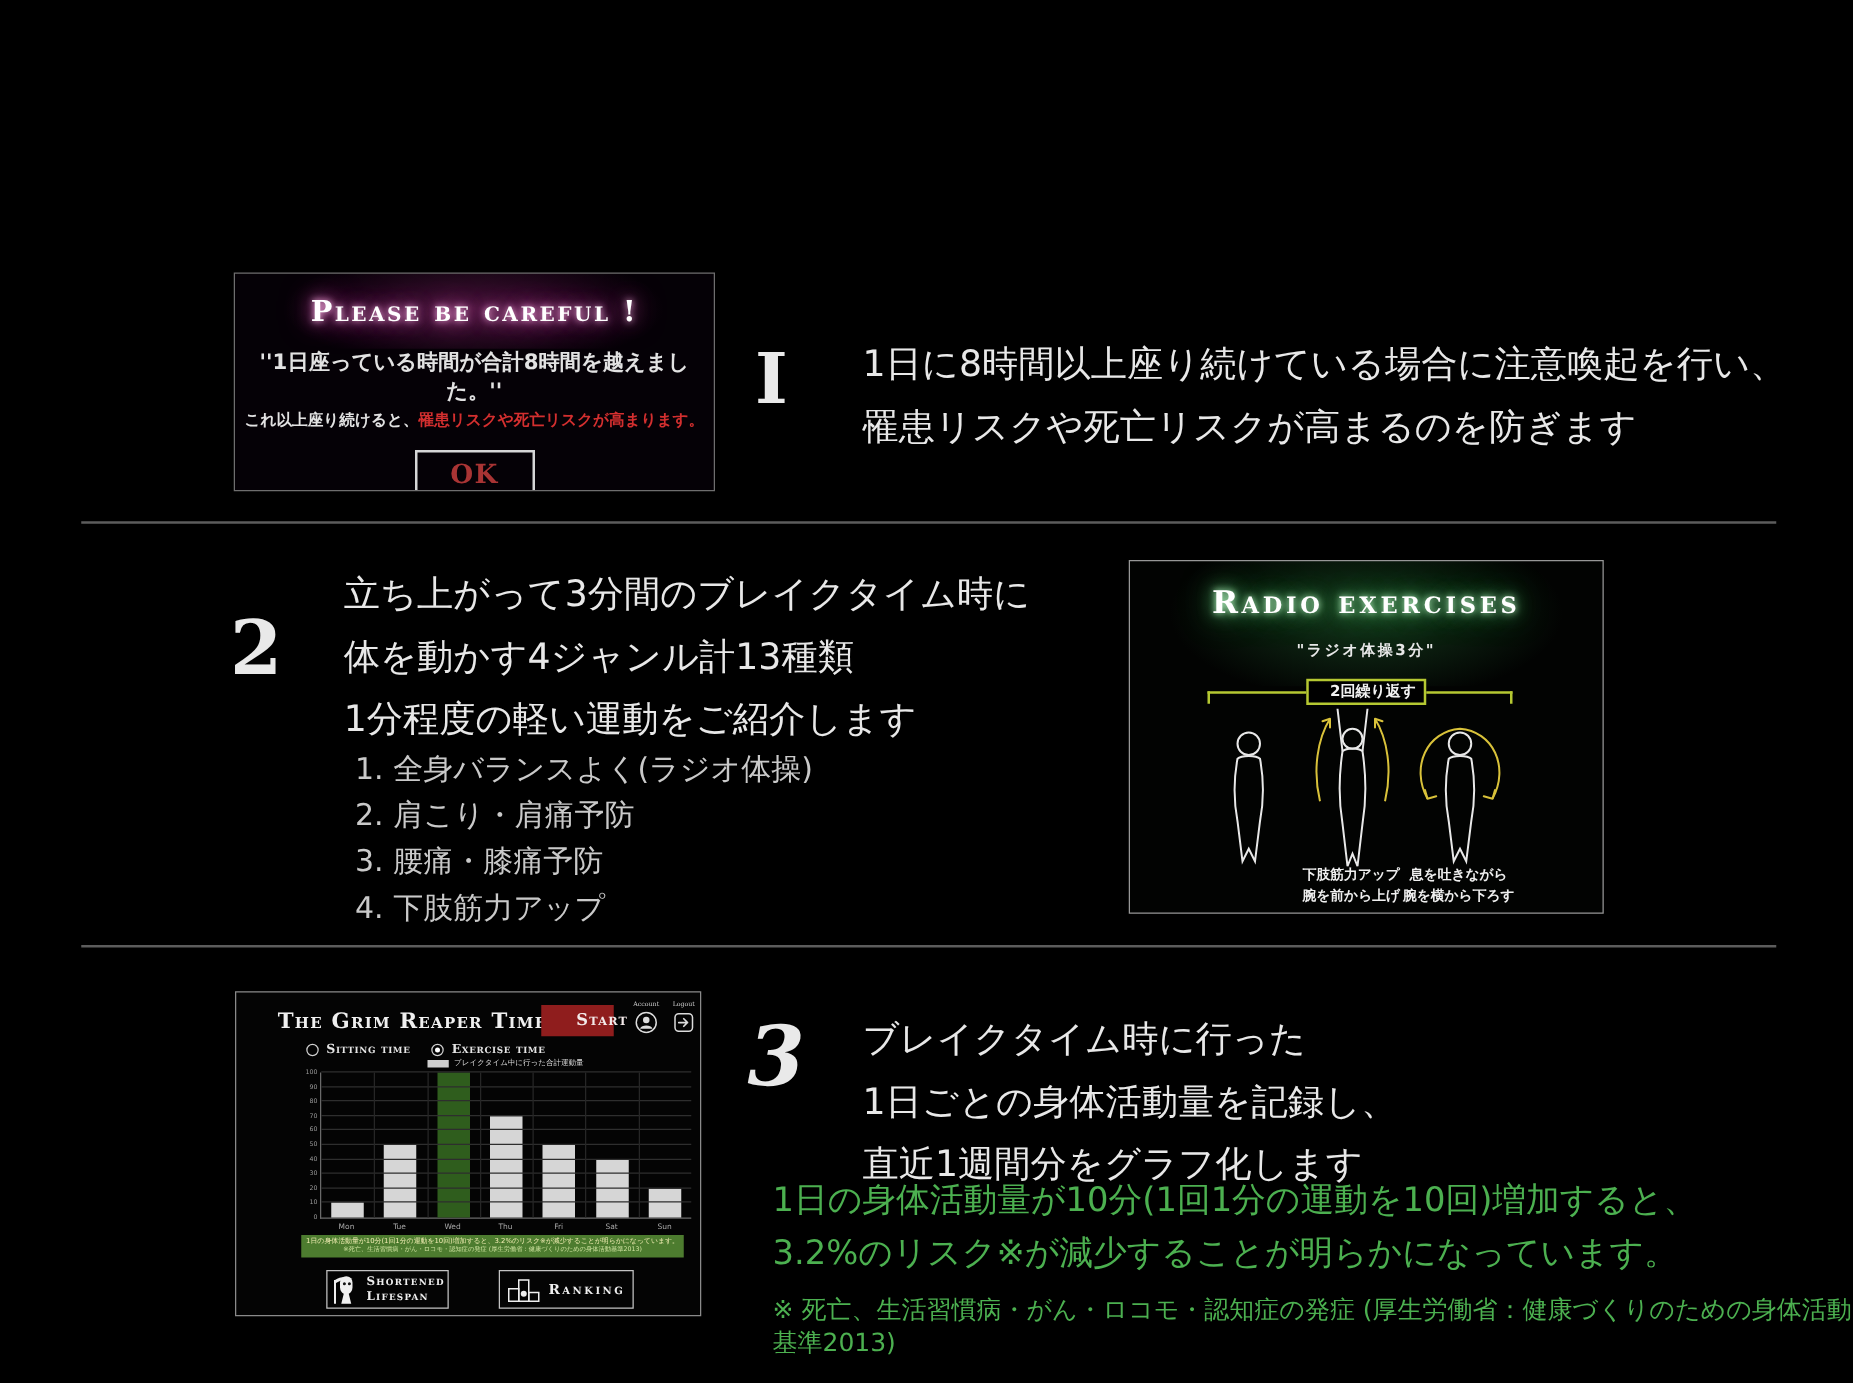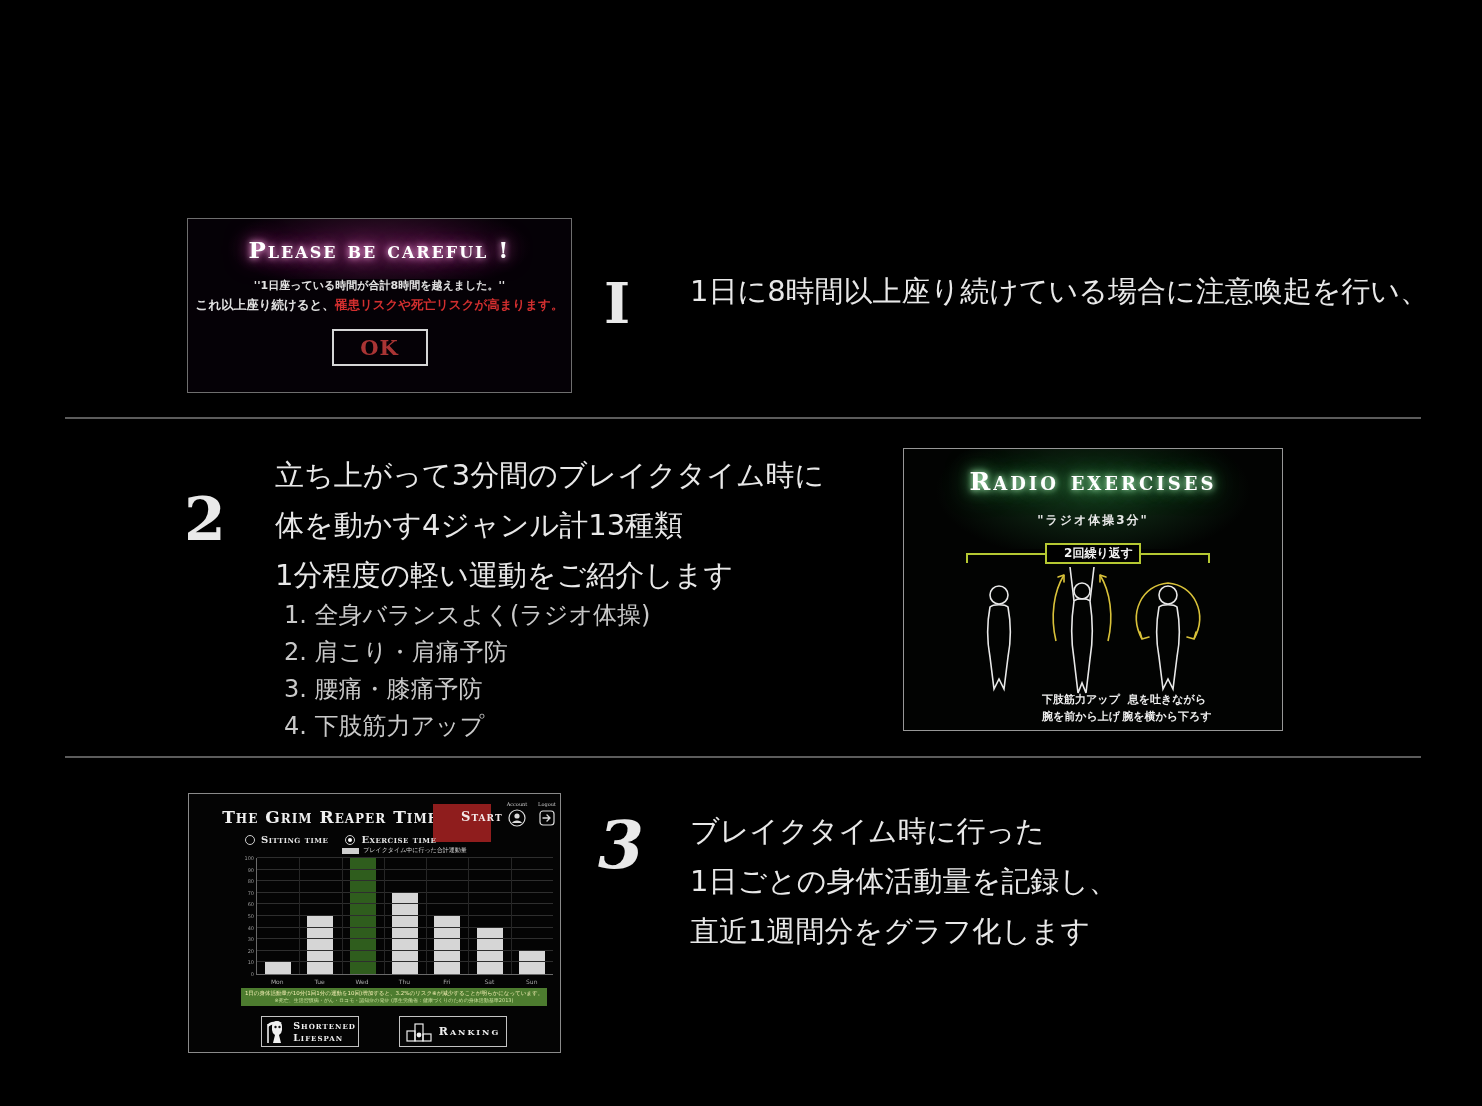--- a/index.html
+++ b/index.html
@@ -36,21 +36,21 @@
   #green-block .g-note { color:#4cb050; font-size:20px; margin-top:10px; }
 
   
   .dialog { position:absolute; left:187px; top:218px; width:385px; height:175px;
     background:#050106; border:1px solid #6e6e6e; text-align:center; overflow:hidden; }
   .dialog::before { content:""; position:absolute; left:10%; top:-20px; width:80%; height:80px;
     background:radial-gradient(ellipse at 50% 60%, rgba(190,60,150,.33), rgba(0,0,0,0) 70%); }
   .dialog-title { position:relative; margin-top:17px; color:#fff; font-family:"DejaVu Serif", serif;
     font-variant:small-caps; font-weight:bold; font-size:23px; letter-spacing:2px;
     text-shadow:0 0 6px #ffb9ea, 0 0 14px #d44fae, 0 0 26px #a02a82; }
-  .dialog-msg { position:relative; margin-top:15px; color:#e2e2e2; font-size:11px; font-weight:bold; }
+  .dialog-msg { position:relative; margin-top:15px; color:#e2e2e2; font-size:17px; font-weight:bold; }
   .dialog-warn { position:relative; margin-top:4px; font-size:12.5px; font-weight:bold; color:#e2e2e2; }
   .warn-red { color:#d32f2f; }
   .ok-btn { position:relative; margin:15px auto 0; width:96px; height:37px; border:2px solid #d6d6d6;
     color:#a93434; font-family:"DejaVu Serif", serif; font-size:21px; font-weight:bold;
     line-height:33px; letter-spacing:1px; cursor:pointer; background:transparent; }
 
   
   .radio-panel { position:absolute; left:903px; top:448px; width:380px; height:283px;
     background:#020302; border:1px solid #979797; overflow:hidden; }
   .radio-panel::before { content:""; position:absolute; left:8%; top:-30px; width:84%; height:130px;
@@ -70,21 +70,21 @@
     text-align:center; top:242px; }
   #rp-cap1 { left:112px; width:130px; }
   #rp-cap2 { left:198px; width:130px; }
 
   
   .app { position:absolute; left:188px; top:793px; width:373px; height:260px;
     background:#040404; border:1px solid #8a8a8a; }
   .app-serif { font-family:"DejaVu Serif", serif; font-variant:small-caps; }
   .app-title { position:absolute; left:0; right:78px; top:13px; text-align:center; color:#f0f0f0;
     font-size:17px; font-weight:bold; letter-spacing:1px; }
-  .start-btn { position:absolute; left:244px; top:10px; width:58px; height:38px; background:#8f1d1d;
+  .start-btn { position:absolute; left:244px; top:10px; width:58px; height:25px; background:#8f1d1d;
     color:#f4eaea; font-size:13px; font-weight:bold; text-align:center; line-height:25px;
     letter-spacing:1px; cursor:pointer;padding-left:28px; }
   .hdr-ic { position:absolute; top:7px; width:28px; text-align:center; }
   #account-wrap { left:314px; } #logout-wrap { left:344px; }
   .hdr-ic .lbl { color:#cfcfcf; font-size:5px; font-family:"DejaVu Serif", serif; }
   .hdr-ic svg { display:block; margin:2px auto 0; }
 
   .radio-row { position:absolute; left:56px; top:40px; display:flex; gap:17px; align-items:center; }
   .radio-opt { display:flex; align-items:center; gap:6px; cursor:pointer; }
   .radio-circ { width:10px; height:10px; border:1px solid #cfcfcf; border-radius:50%; position:relative; }
@@ -133,20 +133,21 @@
     <div class="dialog-msg">''1日座っている時間が合計8時間を越えました。''</div>
     <div class="dialog-warn">
       <span>これ以上座り続けると、</span><span class="warn-red">罹患リスクや死亡リスクが高まります。</span>
     </div>
     <div class="ok-btn">OK</div>
   </div>
 
   <div class="sec-num" id="num-1">I</div>
   <div class="sec-text" id="sec1-text">
     <div>1日に8時間以上座り続けている場合に注意喚起を行い、</div>
+    <div>罹患リスクや死亡リスクが高まるのを防ぎます</div>
   </div>
 
   <div class="divider" id="divider-1"></div>
 
   <div class="sec-num" id="num-2">2</div>
   <div class="sec-text" id="sec2-text">
     <div>立ち上がって3分間のブレイクタイム時に</div>
     <div>体を動かす4ジャンル計13種類</div>
     <div>1分程度の軽い運動をご紹介します</div>
   </div>
@@ -329,14 +330,19 @@
     </div>
   </div>
 
   <div class="sec-num" id="num-3">3</div>
   <div class="sec-text" id="sec3-text">
     <div>ブレイクタイム時に行った</div>
     <div>1日ごとの身体活動量を記録し、</div>
     <div>直近1週間分をグラフ化します</div>
   </div>
 
+  <div id="green-block">
+    <div class="g-line">1日の身体活動量が10分(1回1分の運動を10回)増加すると、</div>
+    <div class="g-line">3.2%のリスク※が減少することが明らかになっています。</div>
+    <div class="g-note">※ 死亡、生活習慣病・がん・ロコモ・認知症の発症 (厚生労働省：健康づくりのための身体活動基準2013)</div>
+  </div>
 
 </div>
 
 </body></html>

